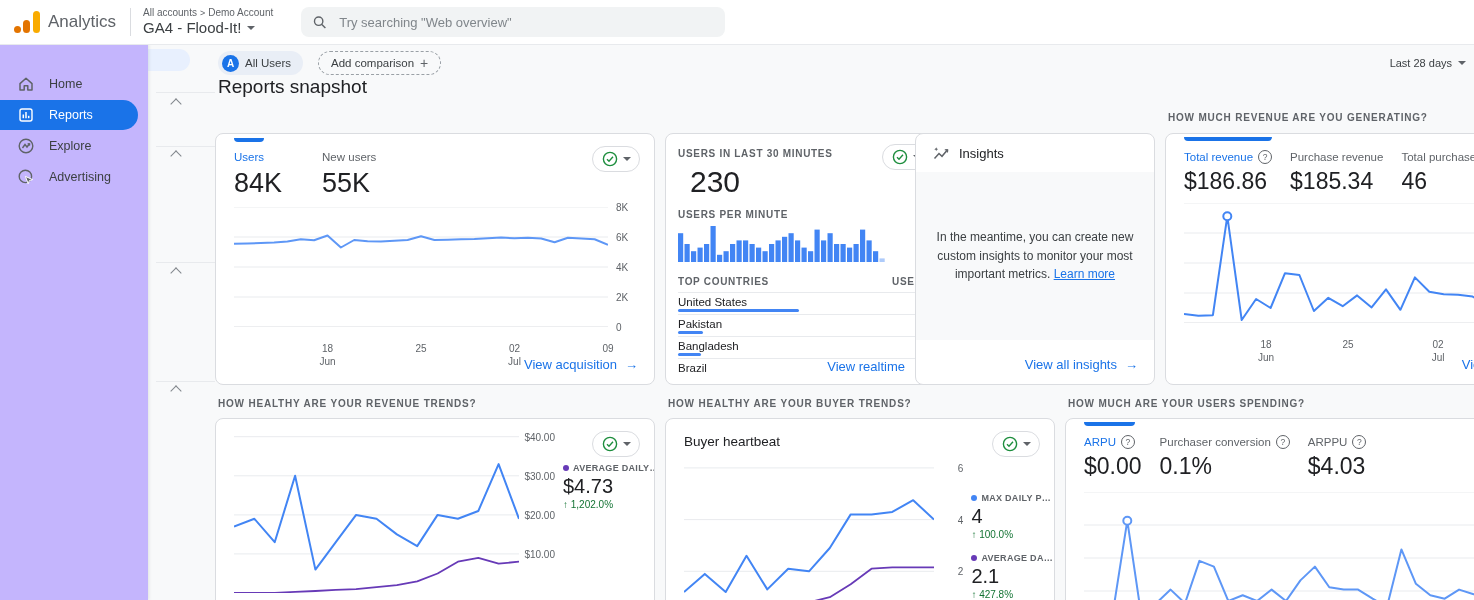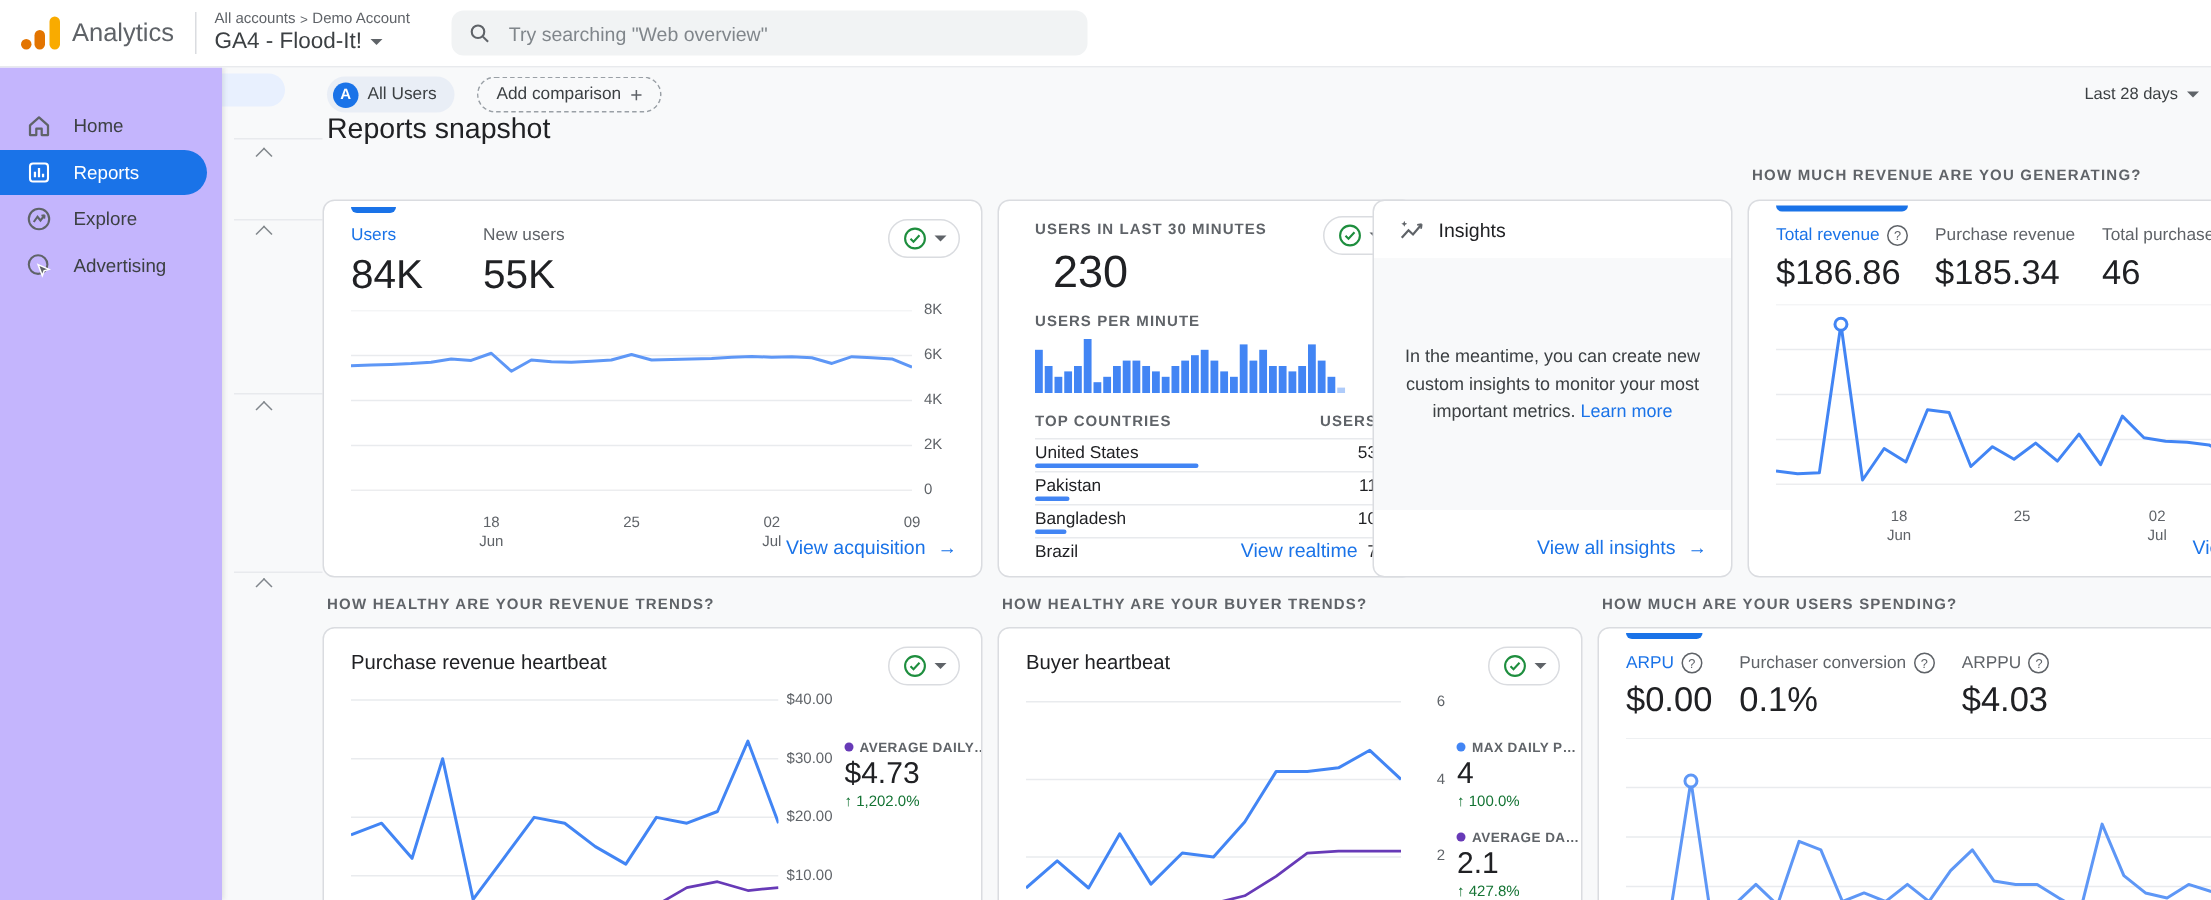--- a/index.html
+++ b/index.html
@@ -88,21 +88,21 @@
                  font-size:10px;font-weight:700;color:#5f6368;letter-spacing:.7px;
                  padding-bottom:5px;border-bottom:1px solid #e8eaed;}
   .country-row{position:relative;padding:3px 0 6px;border-bottom:1px solid #e8eaed;display:flex;
                justify-content:space-between;font-size:11.5px;color:#202124;align-items:flex-start;}
   .country-bar{position:absolute;left:0;bottom:2px;height:3px;background:#4285f4;border-radius:1.5px;}
   
   .insights-header{height:38px;display:flex;align-items:center;gap:9px;padding:0 16px;font-size:13px;color:#202124;}
   .insights-body{position:absolute;top:38px;left:0;right:0;bottom:44px;background:#f8f9fa;text-align:center;
                  padding:56px 16px 0;font-size:12px;color:#3c4043;line-height:1.55;box-sizing:border-box;}
   .insights-headline{font-weight:700;font-size:12px;color:#202124;margin-bottom:16px;}
-  .learn-more{color:#1a73e8;cursor:pointer;}
+  .learn-more{color:#1a73e8;text-decoration:underline;cursor:pointer;}
   
   .hb-title{font-size:13.5px;color:#202124;padding:15px 18px 0;}
   .legend{display:flex;flex-direction:column;gap:13px;padding-top:38px;box-sizing:border-box;}
   .legend-label{font-size:9px;font-weight:700;color:#5f6368;letter-spacing:.3px;display:flex;
                 align-items:center;gap:4px;white-space:nowrap;}
   .legend-dot{width:6px;height:6px;border-radius:50%;flex:none;}
   .legend-value{font-size:20px;color:#202124;margin-top:2px;}
   .legend-delta{font-size:10px;color:#137333;margin-top:1px;font-weight:500;}
 </style>
 </head>
@@ -247,21 +247,21 @@
         <span class="ylab" style="top:0%">8K</span>
         <span class="ylab" style="top:25%">6K</span>
         <span class="ylab" style="top:50%">4K</span>
         <span class="ylab" style="top:75%">2K</span>
         <span class="ylab" style="top:100%">0</span>
       </div>
     </div>
     <span class="card-link">View acquisition</span>
   </div>
 
-  <div class="card" style="left:517px;top:89px;width:278px;height:252px;padding:14px 24px;">
+  <div class="card" style="left:517px;top:89px;width:278px;height:252px;padding:14px 12px;">
     <div class="mini-label">USERS IN LAST 30 MINUTES</div>
     <div id="rt-value">230</div>
     <button class="check-pill" style="top:10px;right:12px;">
       <svg width="16" height="16" viewBox="0 0 16 16">
         <circle cx="8" cy="8" r="6.6" fill="none" stroke="#1e8e3e" stroke-width="1.4"></circle>
         <path d="M5 8.2 L7 10.2 L11 5.8" fill="none" stroke="#1e8e3e" stroke-width="1.4"></path>
       </svg>
       <span class="caret-down"></span>
     </button>
     <div class="mini-label" style="margin-top:10px;">USERS PER MINUTE</div>
@@ -390,21 +390,20 @@
       </div>
     </div>
     <span class="card-link">View monetization</span>
   </div>
 
   <div class="section-title" style="left:70px;top:354px;">HOW HEALTHY ARE YOUR REVENUE TRENDS?</div>
   <div class="section-title" style="left:520px;top:354px;">HOW HEALTHY ARE YOUR BUYER TRENDS?</div>
   <div class="section-title" style="left:920px;top:354px;">HOW MUCH ARE YOUR USERS SPENDING?</div>
 
   <div class="card" style="left:67px;top:374px;width:440px;height:420px;">
-    <div class="hb-title">Purchase revenue heartbeat</div>
     <button class="check-pill">
       <svg width="16" height="16" viewBox="0 0 16 16">
         <circle cx="8" cy="8" r="6.6" fill="none" stroke="#1e8e3e" stroke-width="1.4"></circle>
         <path d="M5 8.2 L7 10.2 L11 5.8" fill="none" stroke="#1e8e3e" stroke-width="1.4"></path>
       </svg>
       <span class="caret-down"></span>
     </button>
     <div class="chart-row" style="margin-top:6px;">
       <div class="plot" style="width:285px;height:168px;">
         <svg viewBox="0 0 285 168" width="285" height="168" preserveAspectRatio="none">

